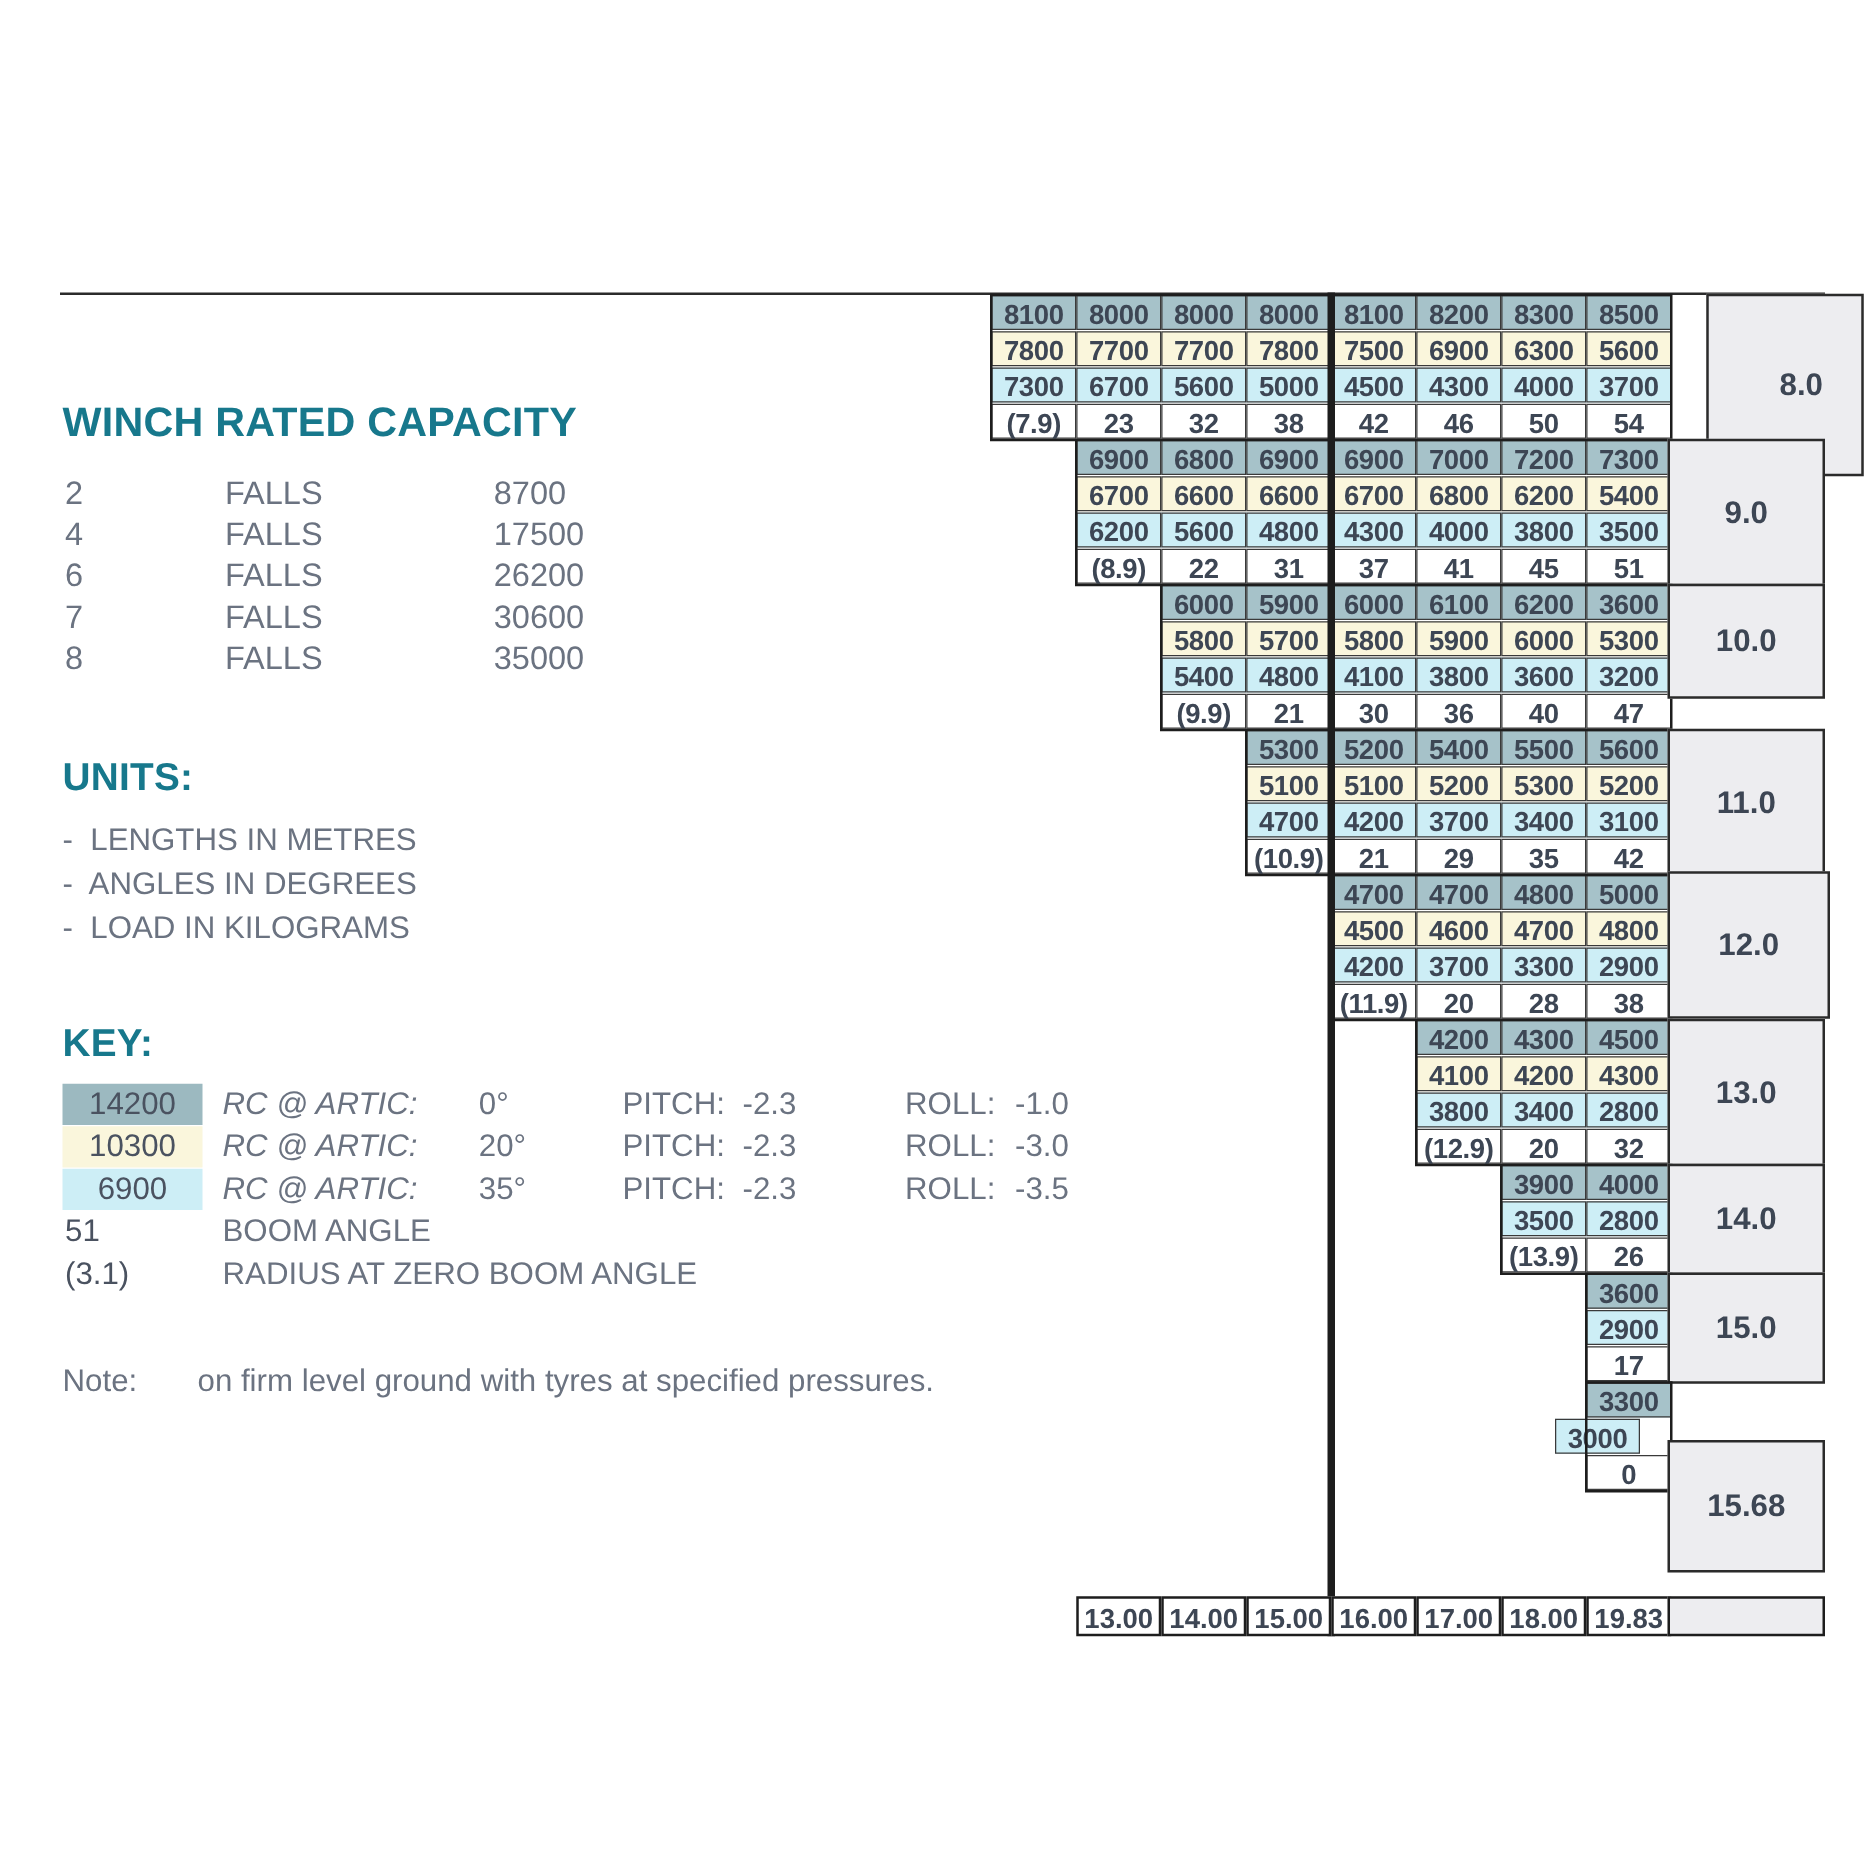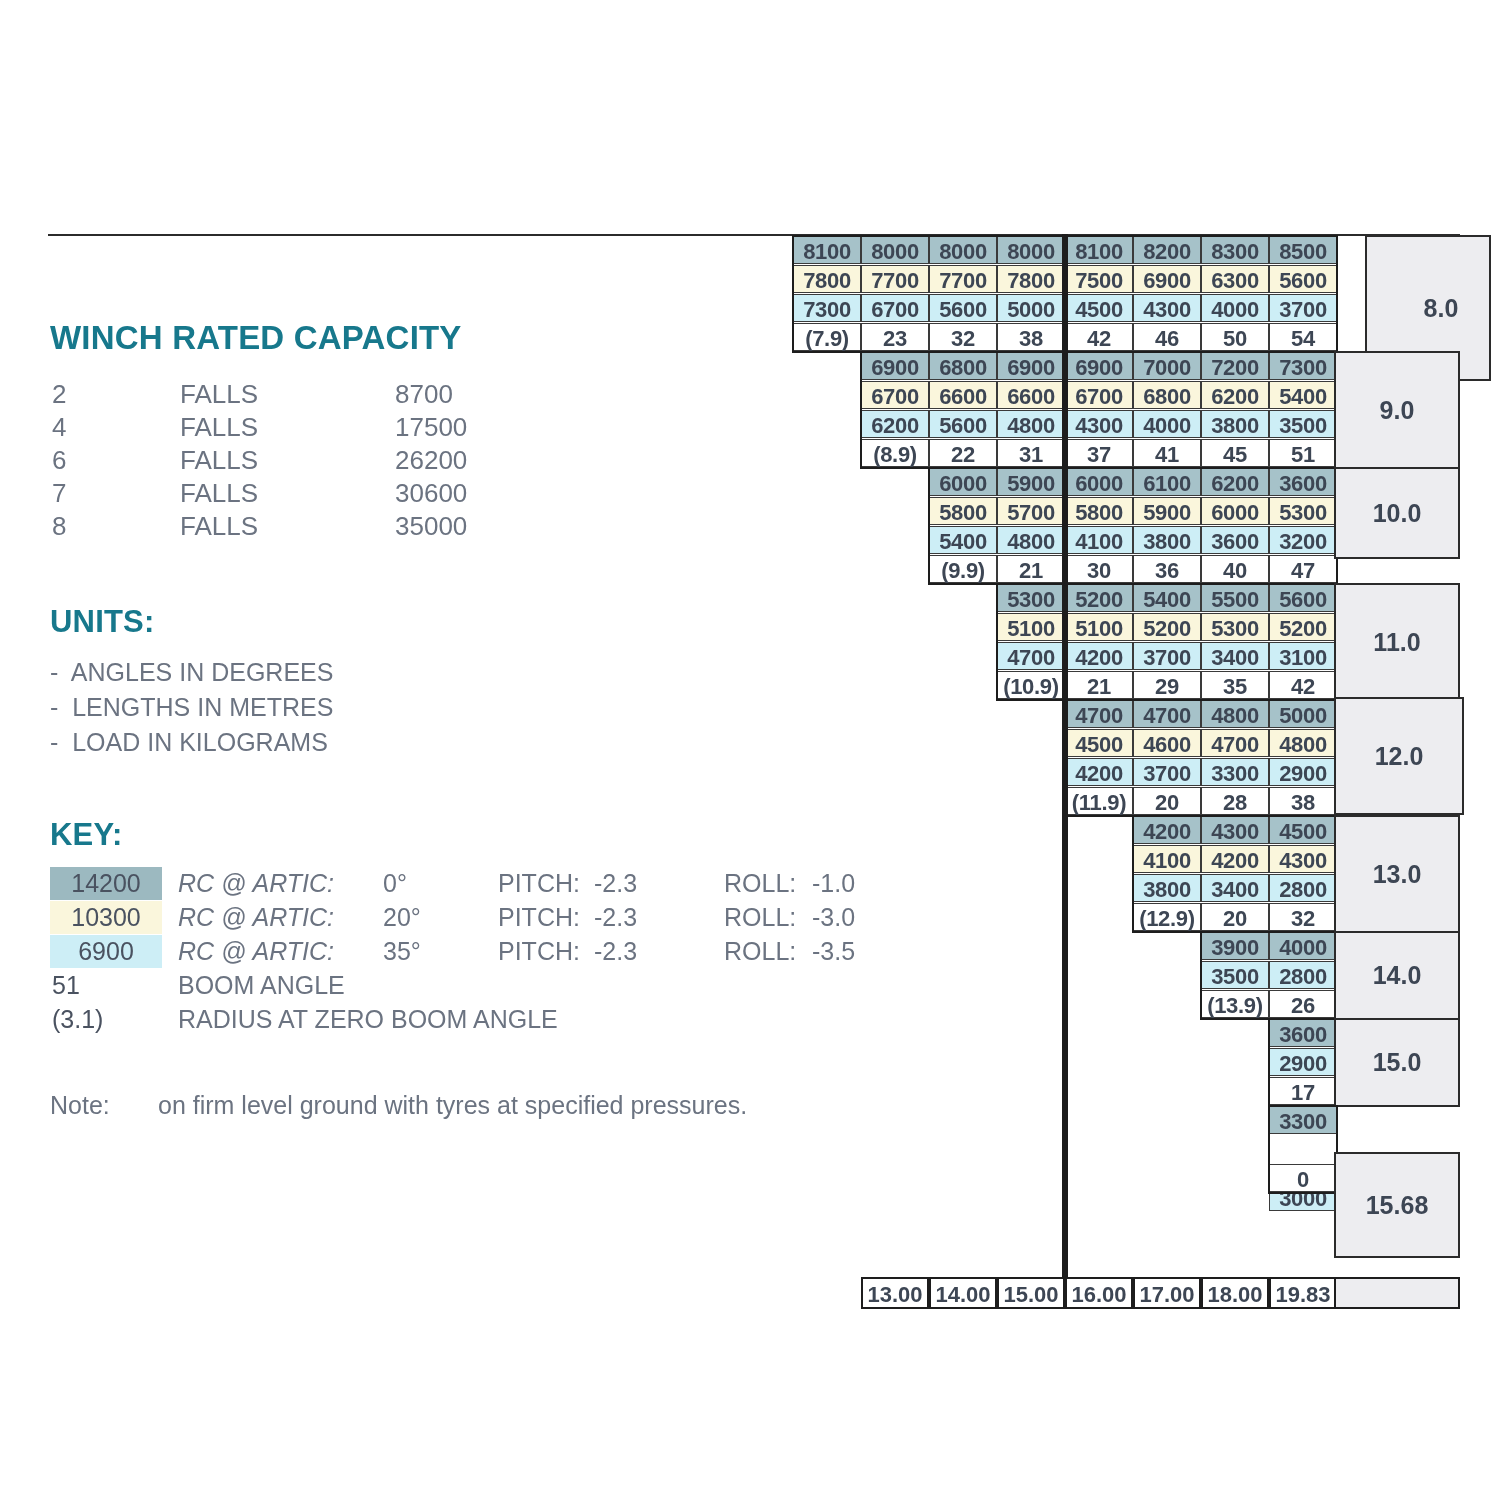--- a/index.html
+++ b/index.html
@@ -154,22 +154,22 @@
         <div class="c-falls-n">8</div>
         <div class="c-falls-w">FALLS</div>
         <div class="c-cap">35000</div>
       </div>
     </div>
 
     <div style="height:62px"></div>
 
     <div class="sec-title h-units">UNITS:</div>
     <div>
+      <div class="unit-line">-  LENGTHS IN METRES</div>
       <div class="unit-line">-  ANGLES IN DEGREES</div>
-      <div class="unit-line">-  LENGTHS IN METRES</div>
       <div class="unit-line">-  LOAD IN KILOGRAMS</div>
     </div>
 
     <div style="height:58px"></div>
 
     <div class="sec-title h-key">KEY:</div>
 
     <div class="key-rows">
 
       <div class="key-row">
@@ -375,21 +375,21 @@
       <div class="cell r-white" style="left: 408px; top: 754px; width: 68px; padding-top: 2px;">(13.9)</div>
       <div class="cell r-white" style="left: 476px; top: 754px; width: 68px; padding-top: 2px;">26</div>
       <div class="bandbox" style="left: 407px; top: 695px; width: 138px; height: 89px;"></div>
       <div class="boomcell" style="left: 541px; top: 695px; width: 126px; height: 89px;">14.0</div>
       <div class="cell r-dark" style="left: 476px; top: 783px; width: 68px; padding-top: 2px;">3600</div>
       <div class="cell r-cyan" style="left: 476px; top: 812px; width: 68px; padding-top: 2px;">2900</div>
       <div class="cell r-white" style="left: 476px; top: 841px; width: 68px; padding-top: 2px;">17</div>
       <div class="bandbox" style="left: 475px; top: 782px; width: 70px; height: 89px;"></div>
       <div class="boomcell" style="left: 541px; top: 782px; width: 126px; height: 89px;">15.0</div>
       <div class="cell r-dark" style="left: 476px; top: 870px; width: 68px; padding-top: 2px;">3300</div>
-      <div class="cell r-cyan" style="left: 476px; top: 899px; width: 68px; padding-top: 2px; margin-top: 48px;">3000</div>
+      <div class="cell r-cyan" style="left: 451px; top: 899px; width: 68px; padding-top: 2px;">3000</div>
       <div class="cell r-white" style="left: 476px; top: 928px; width: 68px; padding-top: 2px;">0</div>
       <div class="bandbox" style="left: 475px; top: 869px; width: 70px; height: 89px;"></div>
       <div class="boomcell" style="left: 541px; top: 916px; width: 126px; height: 106px;">15.68</div>
       <div class="thickline" style="left: 269px; top: -2px; width: 6px; height: 1075px;"></div>
       <div class="axiscell" style="left: 68px; top: 1041px; width: 68px; padding-top: 2px;">13.00</div>
       <div class="axiscell" style="left: 136px; top: 1041px; width: 68px; padding-top: 2px;">14.00</div>
       <div class="axiscell" style="left: 204px; top: 1041px; width: 68px; padding-top: 2px;">15.00</div>
       <div class="axiscell" style="left: 272px; top: 1041px; width: 68px; padding-top: 2px;">16.00</div>
       <div class="axiscell" style="left: 340px; top: 1041px; width: 68px; padding-top: 2px;">17.00</div>
       <div class="axiscell" style="left: 408px; top: 1041px; width: 68px; padding-top: 2px;">18.00</div>

